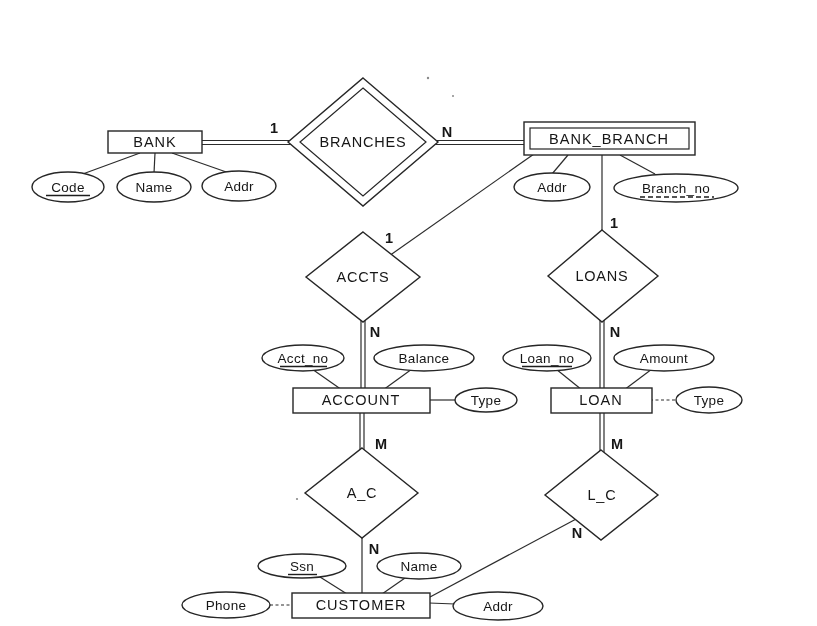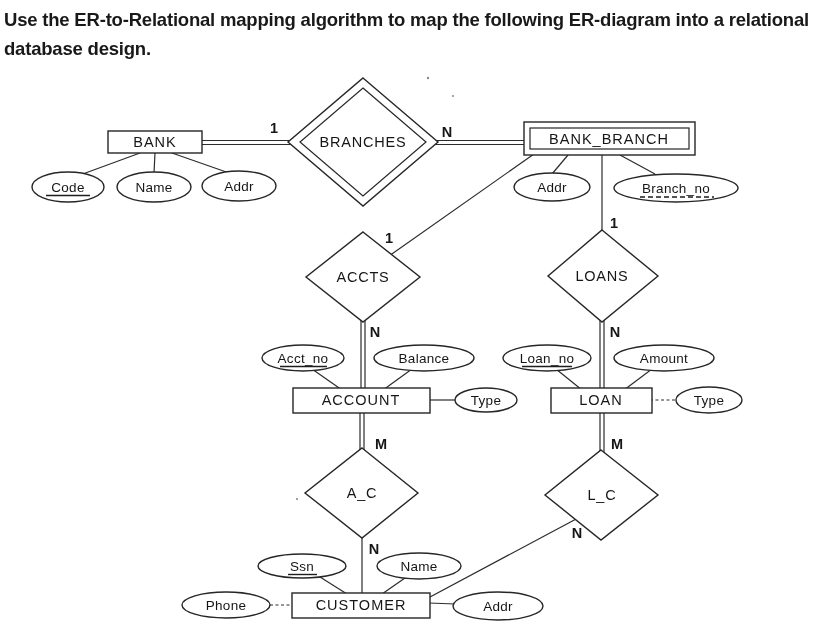--- a/index.html
+++ b/index.html
@@ -27,24 +27,20 @@
   .conn-dashed{stroke:#2c2c2c;stroke-width:1.2;fill:none;stroke-dasharray:3 2.5;}
   .underline{stroke:#1d1d1d;stroke-width:1.4;}
   .underline-dashed{stroke:#1d1d1d;stroke-width:1.6;stroke-dasharray:5 3;}
   .speck{fill:#8a8a8a;}
 </style>
 </head>
 <body>
 
 <div class="canvas">
 
-  <div class="instruction">
-    <div>Use the ER-to-Relational mapping algorithm to map the following ER-diagram into a relational</div>
-    <div>database design.</div>
-  </div>
 
   <svg class="diagram-svg" width="817" height="626" viewBox="0 0 817 626" xmlns="http://www.w3.org/2000/svg">
 
     <g>
 
       <line class="conn" x1="140" y1="153" x2="80" y2="175"></line>
       <line class="conn" x1="155" y1="153" x2="154" y2="173"></line>
       <line class="conn" x1="172" y1="153" x2="232" y2="174"></line>
 
       <line class="conn" x1="202" y1="140.5" x2="302" y2="140.5"></line>

